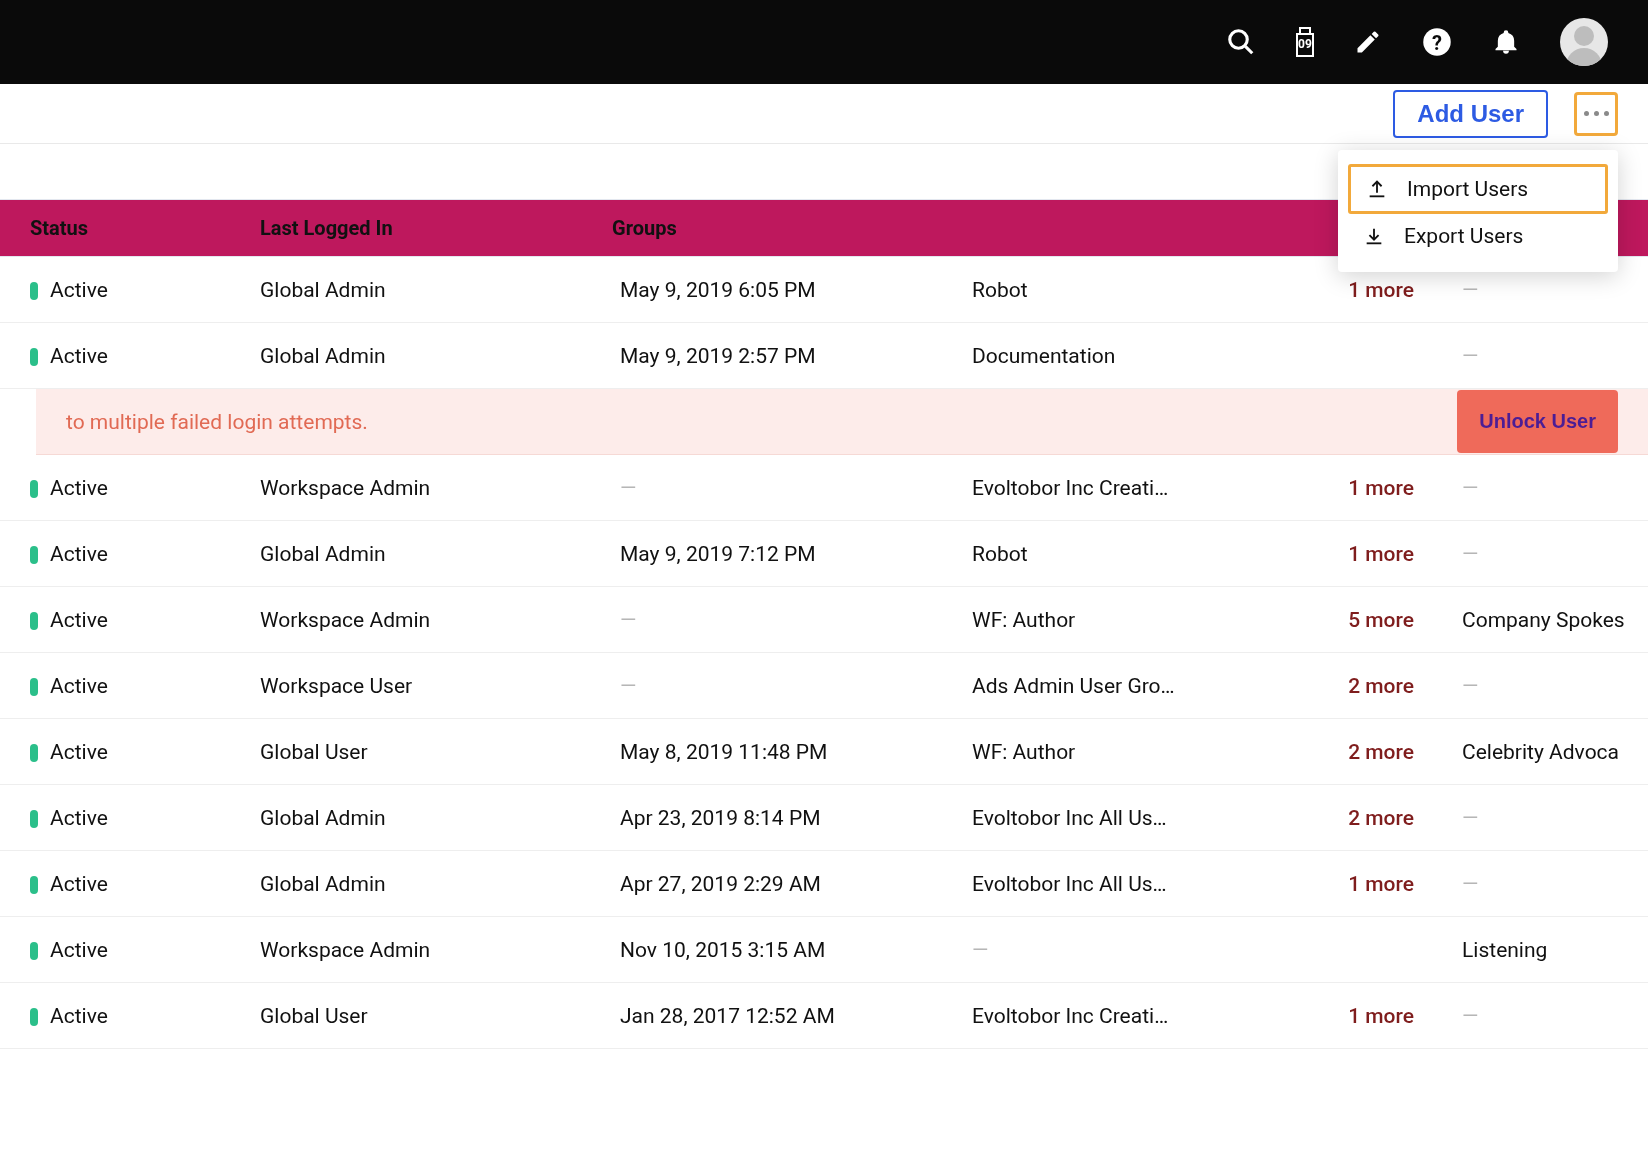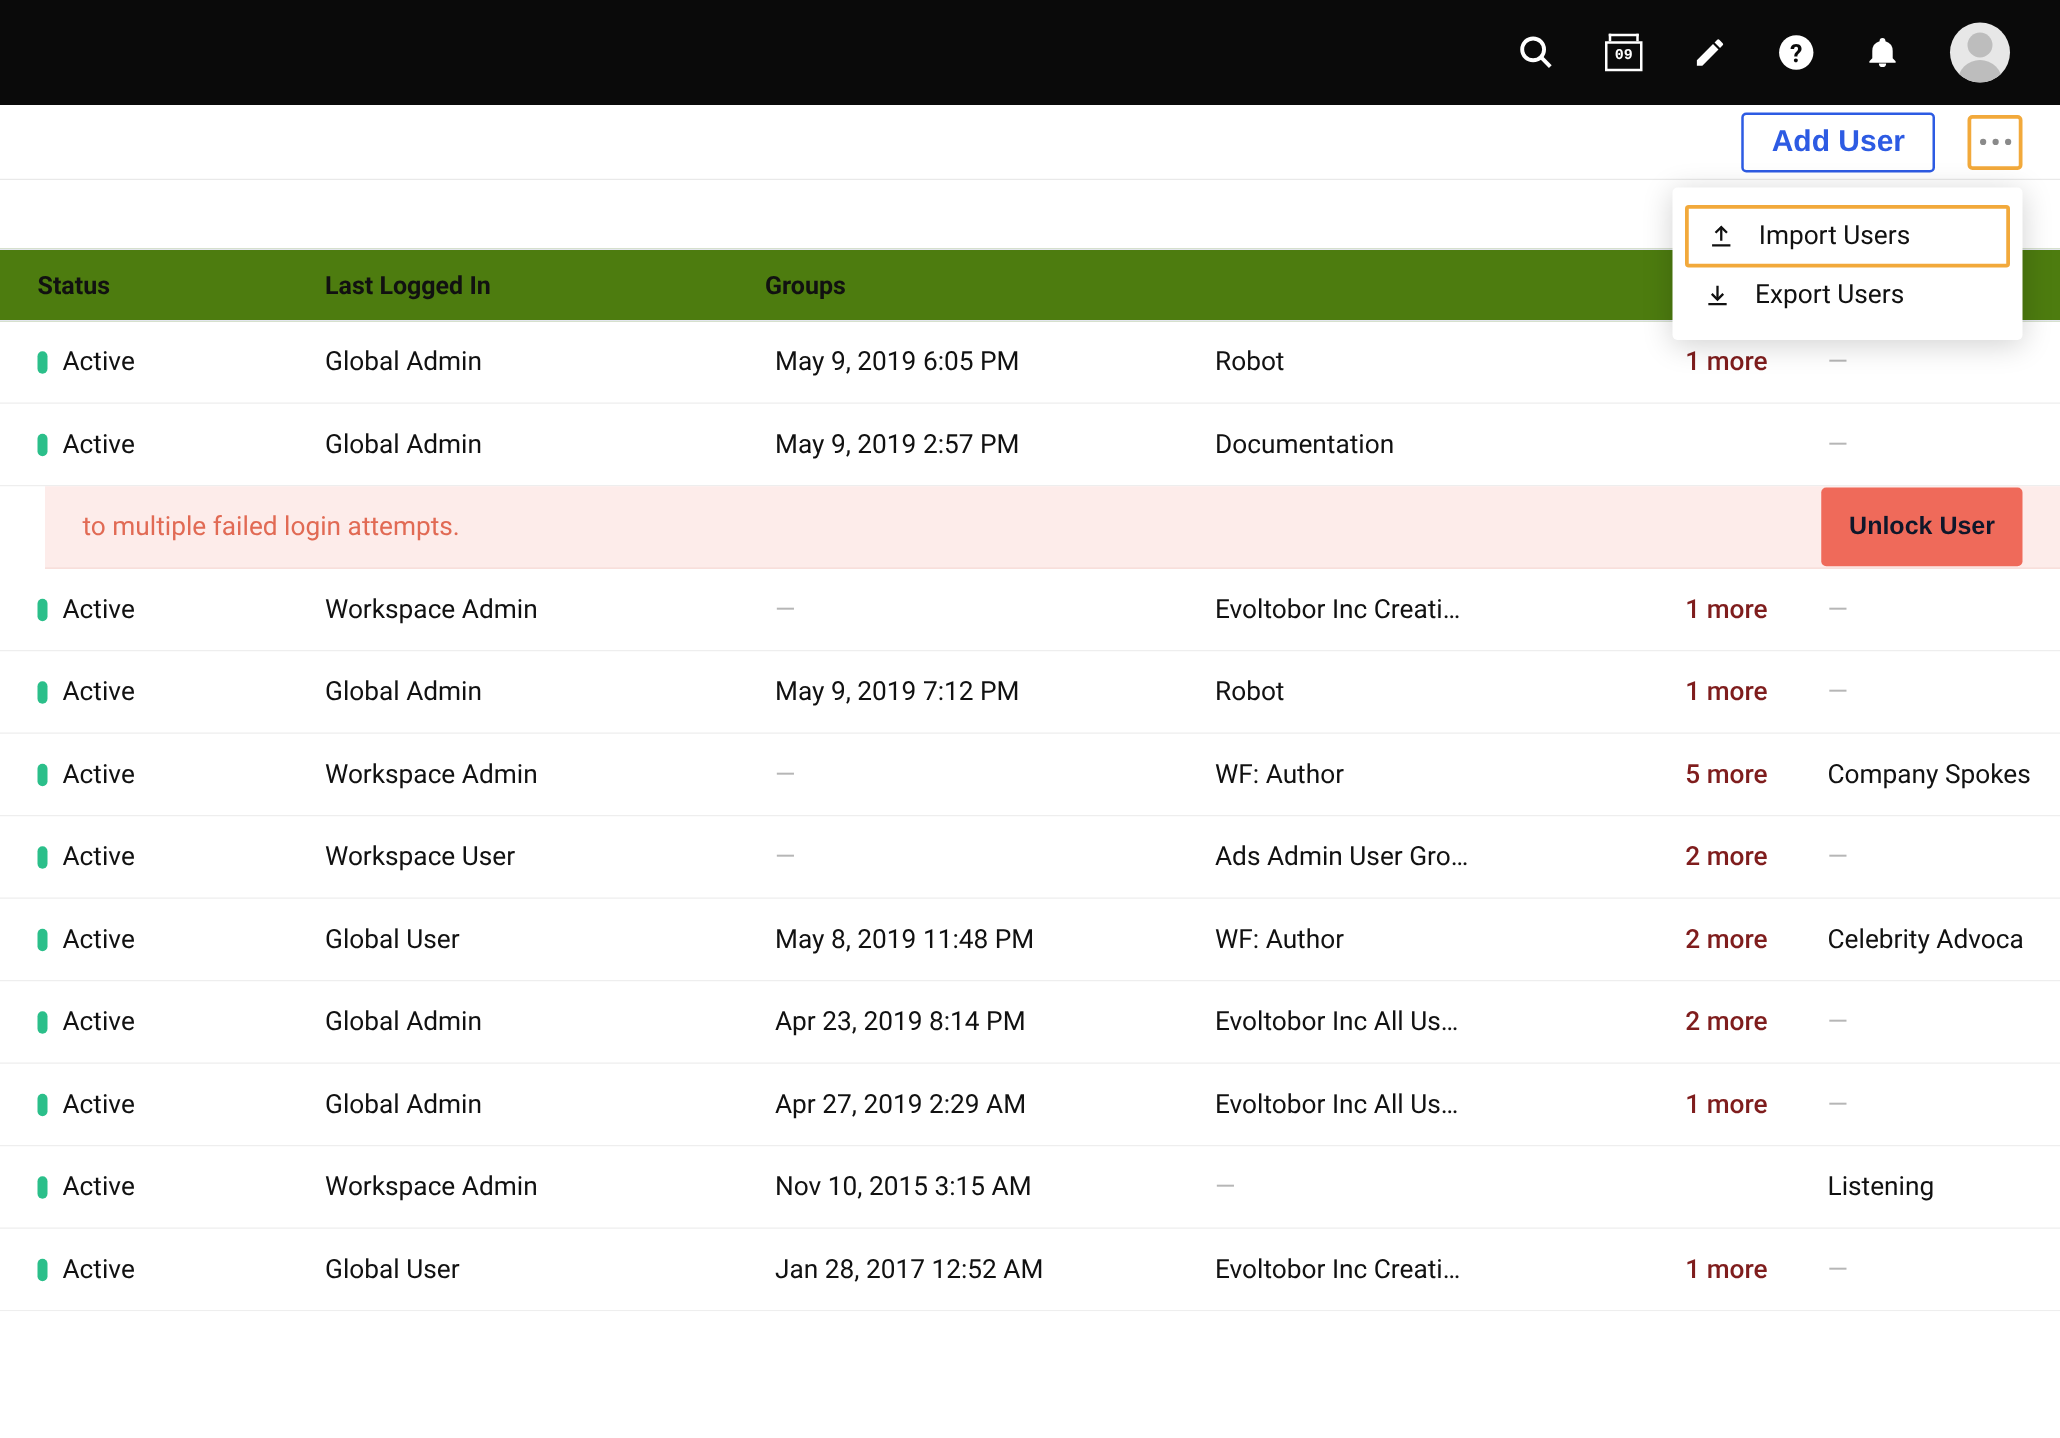--- a/index.html
+++ b/index.html
@@ -3,49 +3,49 @@
 <meta charset="utf-8">
 <style>
   html,body{margin:0;padding:0;font-family:-apple-system,BlinkMacSystemFont,"Segoe UI",Roboto,Helvetica,Arial,sans-serif;font-size:20px;color:#111;background:#fff;width:1648px;}
   *{box-sizing:border-box;}
   .topbar{height:84px;background:#0a0a0a;display:flex;align-items:center;justify-content:flex-end;padding:0 40px 0 30px;gap:40px;}
   .topbar .ticon{color:#fff;display:flex;align-items:center;justify-content:center;cursor:pointer;}
   .avatar{width:48px;height:48px;border-radius:50%;background:#e7e7e7;display:flex;align-items:flex-end;justify-content:center;overflow:hidden;}
   .avatar .head{width:20px;height:20px;border-radius:50%;background:#bdbdbd;margin-bottom:2px;}
   .avatar .body{width:36px;height:18px;border-radius:18px 18px 0 0;background:#bdbdbd;}
   .avatar-inner{display:flex;flex-direction:column;align-items:center;}
-  .calbox{position:relative;width:30px;height:30px;font-family:Liberation Mono, monospace;}
+  .calbox{position:relative;width:18px;height:30px;}
   .calbox .top{position:absolute;top:0;left:3px;right:3px;height:6px;border:2px solid #fff;border-bottom:none;}
   .calbox .body{position:absolute;top:6px;left:0;right:0;bottom:0;border:2px solid #fff;}
   .calbox .num{position:absolute;top:10px;left:0;right:0;text-align:center;font-size:12px;font-weight:700;color:#fff;}
   .actionbar{display:flex;justify-content:flex-end;align-items:center;height:60px;padding:0 30px;gap:26px;border-bottom:1px solid #e9e9e9;}
   .btn-outline{border:2px solid #2d5be3;color:#2d5be3;background:#fff;font-weight:700;font-size:24px;padding:8px 22px;border-radius:4px;cursor:pointer;}
   .more-btn{width:44px;height:44px;border:3px solid #f2a93b;border-radius:4px;display:flex;align-items:center;justify-content:center;gap:5px;cursor:pointer;}
   .more-btn span{width:5px;height:5px;border-radius:50%;background:#8a8a8a;}
   .dropdown{position:absolute;right:30px;top:150px;width:280px;background:#fff;box-shadow:0 4px 24px rgba(0,0,0,.18);border-radius:4px;padding:14px 10px;z-index:10;}
   .dd-item{display:flex;align-items:center;gap:18px;padding:10px 14px;font-size:21px;cursor:pointer;border-radius:3px;}
   .dd-item.hi{border:3px solid #f2a93b;align-items:flex-end;}
   .dd-ico{width:24px;height:24px;display:flex;align-items:center;justify-content:center;}
   .gap{height:55px;}
   .table{width:100%;}
-  .thead{display:flex;background:#4d7c0f;border-top:1px solid #e3e7ef;border-bottom:1px solid #e3e7ef;height:58px;align-items:center;font-weight:700;}
+  .thead{display:flex;background:#be185d;border-top:1px solid #e3e7ef;border-bottom:1px solid #e3e7ef;height:58px;align-items:center;font-weight:700;}
   .col-status{width:236px;padding-left:30px;}
   .col-type{width:360px;padding-left:24px;}
   .col-login{width:352px;padding-left:24px;}
   .col-groups{width:350px;padding-left:24px;display:flex;align-items:center;}
   .col-more{width:140px;text-align:right;padding-right:24px;}
   .col-last{flex:1;padding-left:24px;white-space:nowrap;overflow:hidden;}
   .row{display:flex;align-items:center;height:66px;border-bottom:1px solid #eee;font-size:21px;}
   .pill{display:inline-block;width:8px;height:18px;border-radius:4px;background:#2bbf8a;margin-right:12px;vertical-align:middle;}
   .dash{color:#b6b6b6;}
   .morelink{color:#7f1d1d;font-weight:500;cursor:pointer;}
   .trunc{white-space:nowrap;overflow:hidden;text-overflow:ellipsis;max-width:230px;}
   .alert-row{background:#fdecea;height:66px;display:flex;align-items:center;justify-content:space-between;padding:0 30px;border-bottom:1px solid #f6d9d5;margin-left:36px;}
   .alert-row .msg{color:#e16a54;font-size:21px;}
-  .btn-danger{background:#ef6a5a;color:#0f172a;border:none;font-size:20px;font-weight:600;padding:20px 22px;border-radius:4px;cursor:pointer;}
+  .btn-danger{background:#ef6a5a;color:#4c1d95;border:none;font-size:20px;font-weight:600;padding:20px 22px;border-radius:4px;cursor:pointer;}
   svg{display:block;}
 </style>
 </head>
 <body>
 
 <div class="topbar">
   <div class="ticon">
     <svg width="30" height="30" viewBox="0 0 24 24" fill="none" stroke="#fff" stroke-width="2.5">
         <circle cx="10" cy="10" r="7"></circle>
         <line x1="21" y1="21" x2="15.5" y2="15.5"></line>

